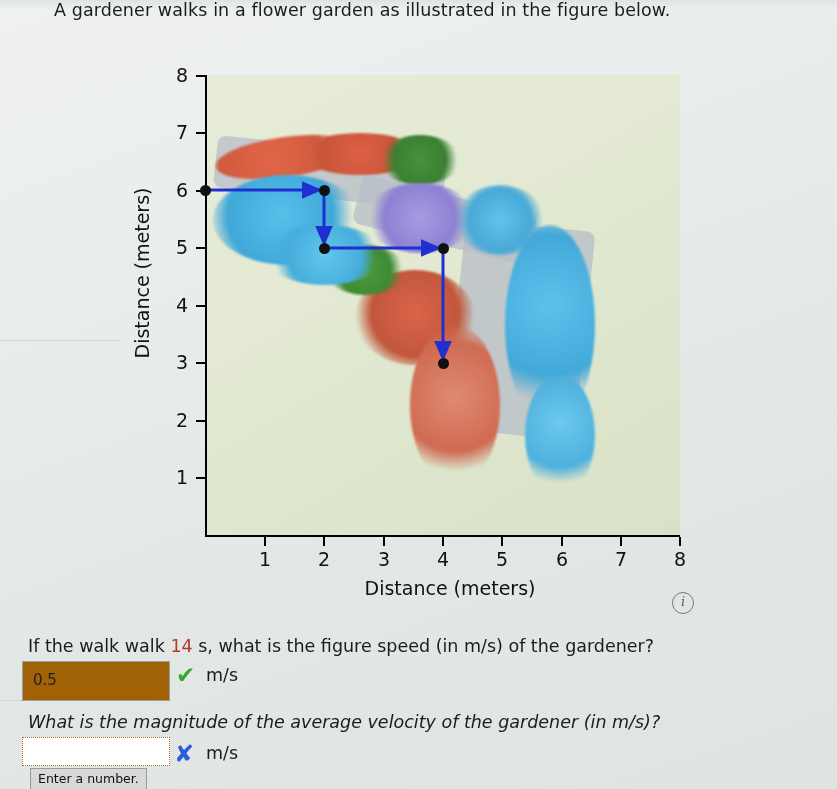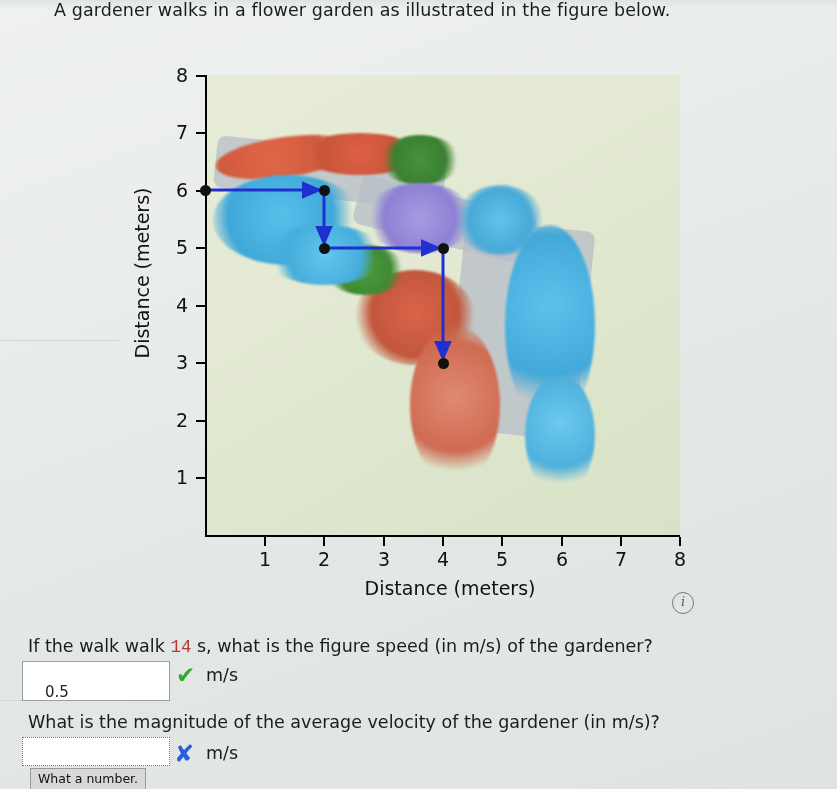--- a/index.html
+++ b/index.html
@@ -67,32 +67,32 @@
     background:#111;
   }
   .info-icon{
     position:absolute;left:672px;top:592px;width:20px;height:20px;
     border-radius:50%;border:1.5px solid #7a7a7a;color:#5d5d5d;
     font-size:13px;font-style:italic;font-family:"DejaVu Serif",serif;
     text-align:center;line-height:18px;
   }
   
   .q1{position:absolute;left:28px;top:636px;font-size:17.5px;color:#1c1c1c;}
-  .q1 .num{color:#b03a2e;font-family:Liberation Mono, monospace;}
+  .q1 .num{color:#b03a2e;}
   .ans1-box{
     position:absolute;left:22px;top:661px;width:148px;height:40px;
-    background:#ffffff;border:1px solid #9aa0a0;
-    font-size:15px;color:#222;padding:16px;box-sizing:border-box;
+    background:#a16207;border:1px solid #9aa0a0;
+    font-size:15px;color:#222;padding:4px;box-sizing:border-box;
   }
   .ans1-box span{display:block;padding:5px 0 0 6px;}
   .check{
     position:absolute;left:176px;top:662px;font-size:23px;color:#2eaa2e;font-weight:bold;
   }
   .unit1{position:absolute;left:206px;top:665px;font-size:17.5px;color:#1c1c1c;}
-  .q2{position:absolute;left:28px;top:712px;font-size:17.5px;color:#1c1c1c;}
+  .q2{position:absolute;left:28px;top:712px;font-size:17.5px;color:#1c1c1c;font-style:italic;}
   .ans2-box{
     position:absolute;left:22px;top:737px;width:148px;height:29px;
     background:#fff;border:1px dotted #b06a2e;box-sizing:border-box;
   }
   .cross{
     position:absolute;left:174px;top:740px;font-size:24px;color:#2b5fd9;font-weight:bold;
   }
   .unit2{position:absolute;left:206px;top:743px;font-size:17.5px;color:#1c1c1c;}
   .tooltip{
     position:absolute;left:30px;top:768px;
@@ -213,13 +213,13 @@
 </div>
 <div class="check">✔</div>
 <div class="unit1">m/s</div>
 
 <div class="q2">What is the magnitude of the average velocity of the gardener (in m/s)?</div>
 <div class="ans2-box">
   <span></span>
 </div>
 <div class="cross">✘</div>
 <div class="unit2">m/s</div>
-<div class="tooltip">What a number.</div>
+<div class="tooltip">Enter a number.</div>
 
 </body></html>

